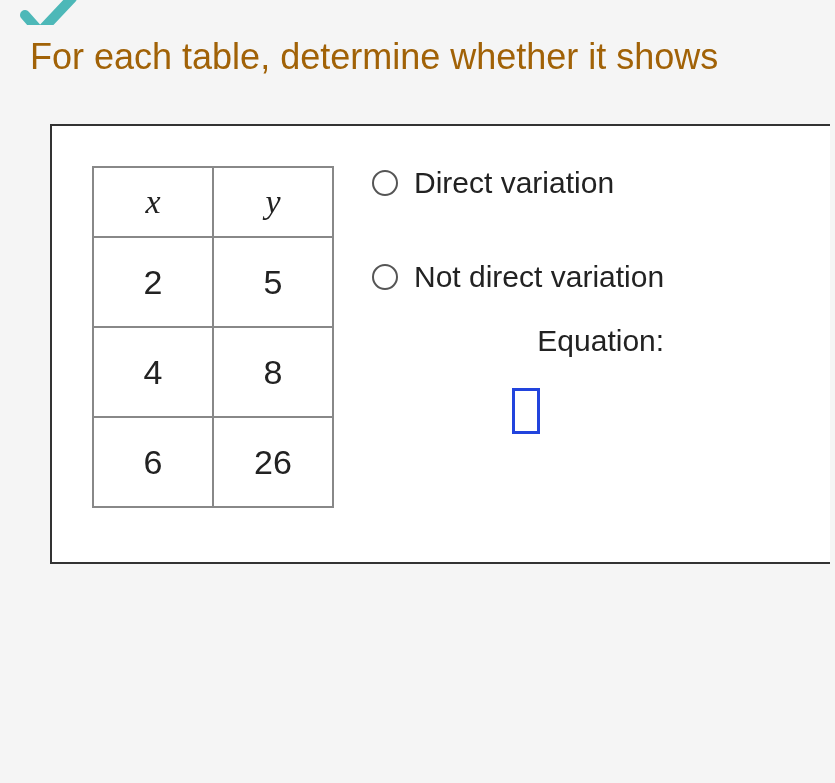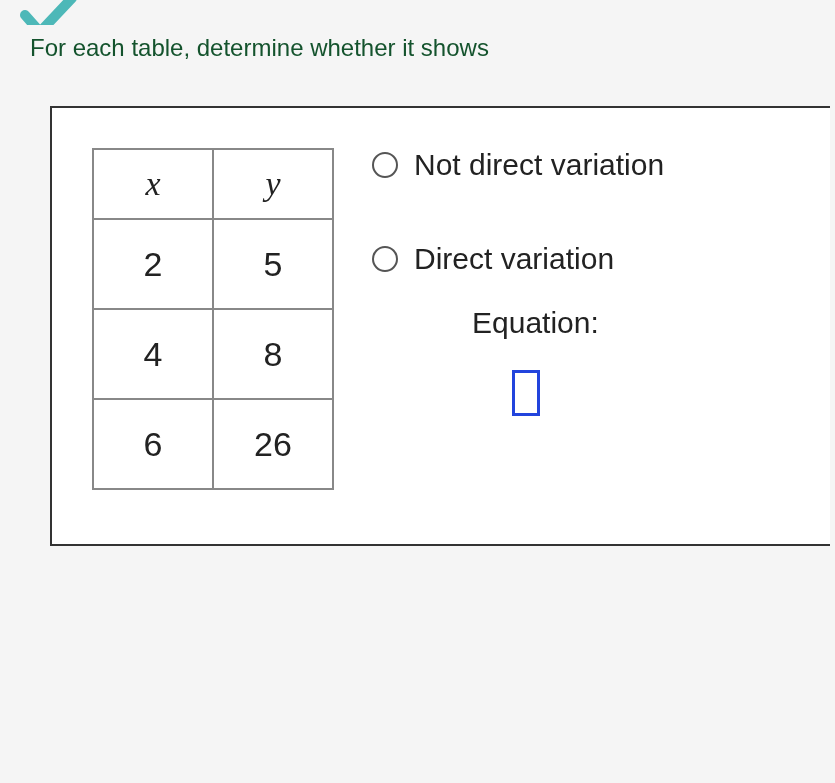--- a/index.html
+++ b/index.html
@@ -18,22 +18,22 @@
     .checkmark {
       position: absolute;
       top: -10px;
       left: 20px;
       width: 60px;
       height: 35px;
       overflow: hidden;
     }
     .instructions {
       padding: 30px 20px 20px 30px;
-      color: #14532d;
-      font-size: 24px;
+      color: #a16207;
+      font-size: 36px;
       line-height: 1.5;
     }
     .problem-box {
       margin: 20px 20px 0 50px;
       border: 2px solid #333;
       border-right: none;
       width: 780px;
       height: 440px;
       position: relative;
       background: #fff;
@@ -72,23 +72,24 @@
     .radio {
       width: 26px;
       height: 26px;
       border: 2px solid #555;
       border-radius: 50%;
       margin-right: 16px;
       display: inline-block;
       flex-shrink: 0;
     }
     .equation-label {
-      margin-left: 100px;
+      margin-left: 70px;
       margin-top: -30px;
       margin-bottom: 30px;
+      text-align: right;
     }
     .equation-box {
       width: 28px;
       height: 46px;
       border: 3px solid #2244dd;
       margin-left: 140px;
       margin-top: 10px;
     }
   </style>
 </head>
@@ -122,22 +123,22 @@
     <tr>
       <td>6</td>
       <td>26</td>
     </tr>
   </tbody>
     </table>
 
   <div class="options">
     <div class="option-row">
       <span class="radio"></span>
-      <span>Not direct variation</span>
+      <span>Direct variation</span>
     </div>
     <div class="option-row">
       <span class="radio"></span>
-      <span>Direct variation</span>
+      <span>Not direct variation</span>
     </div>
     <div class="equation-label">Equation:</div>
     <div class="equation-box"></div>
   </div>
 </div>
 
 </body></html>

